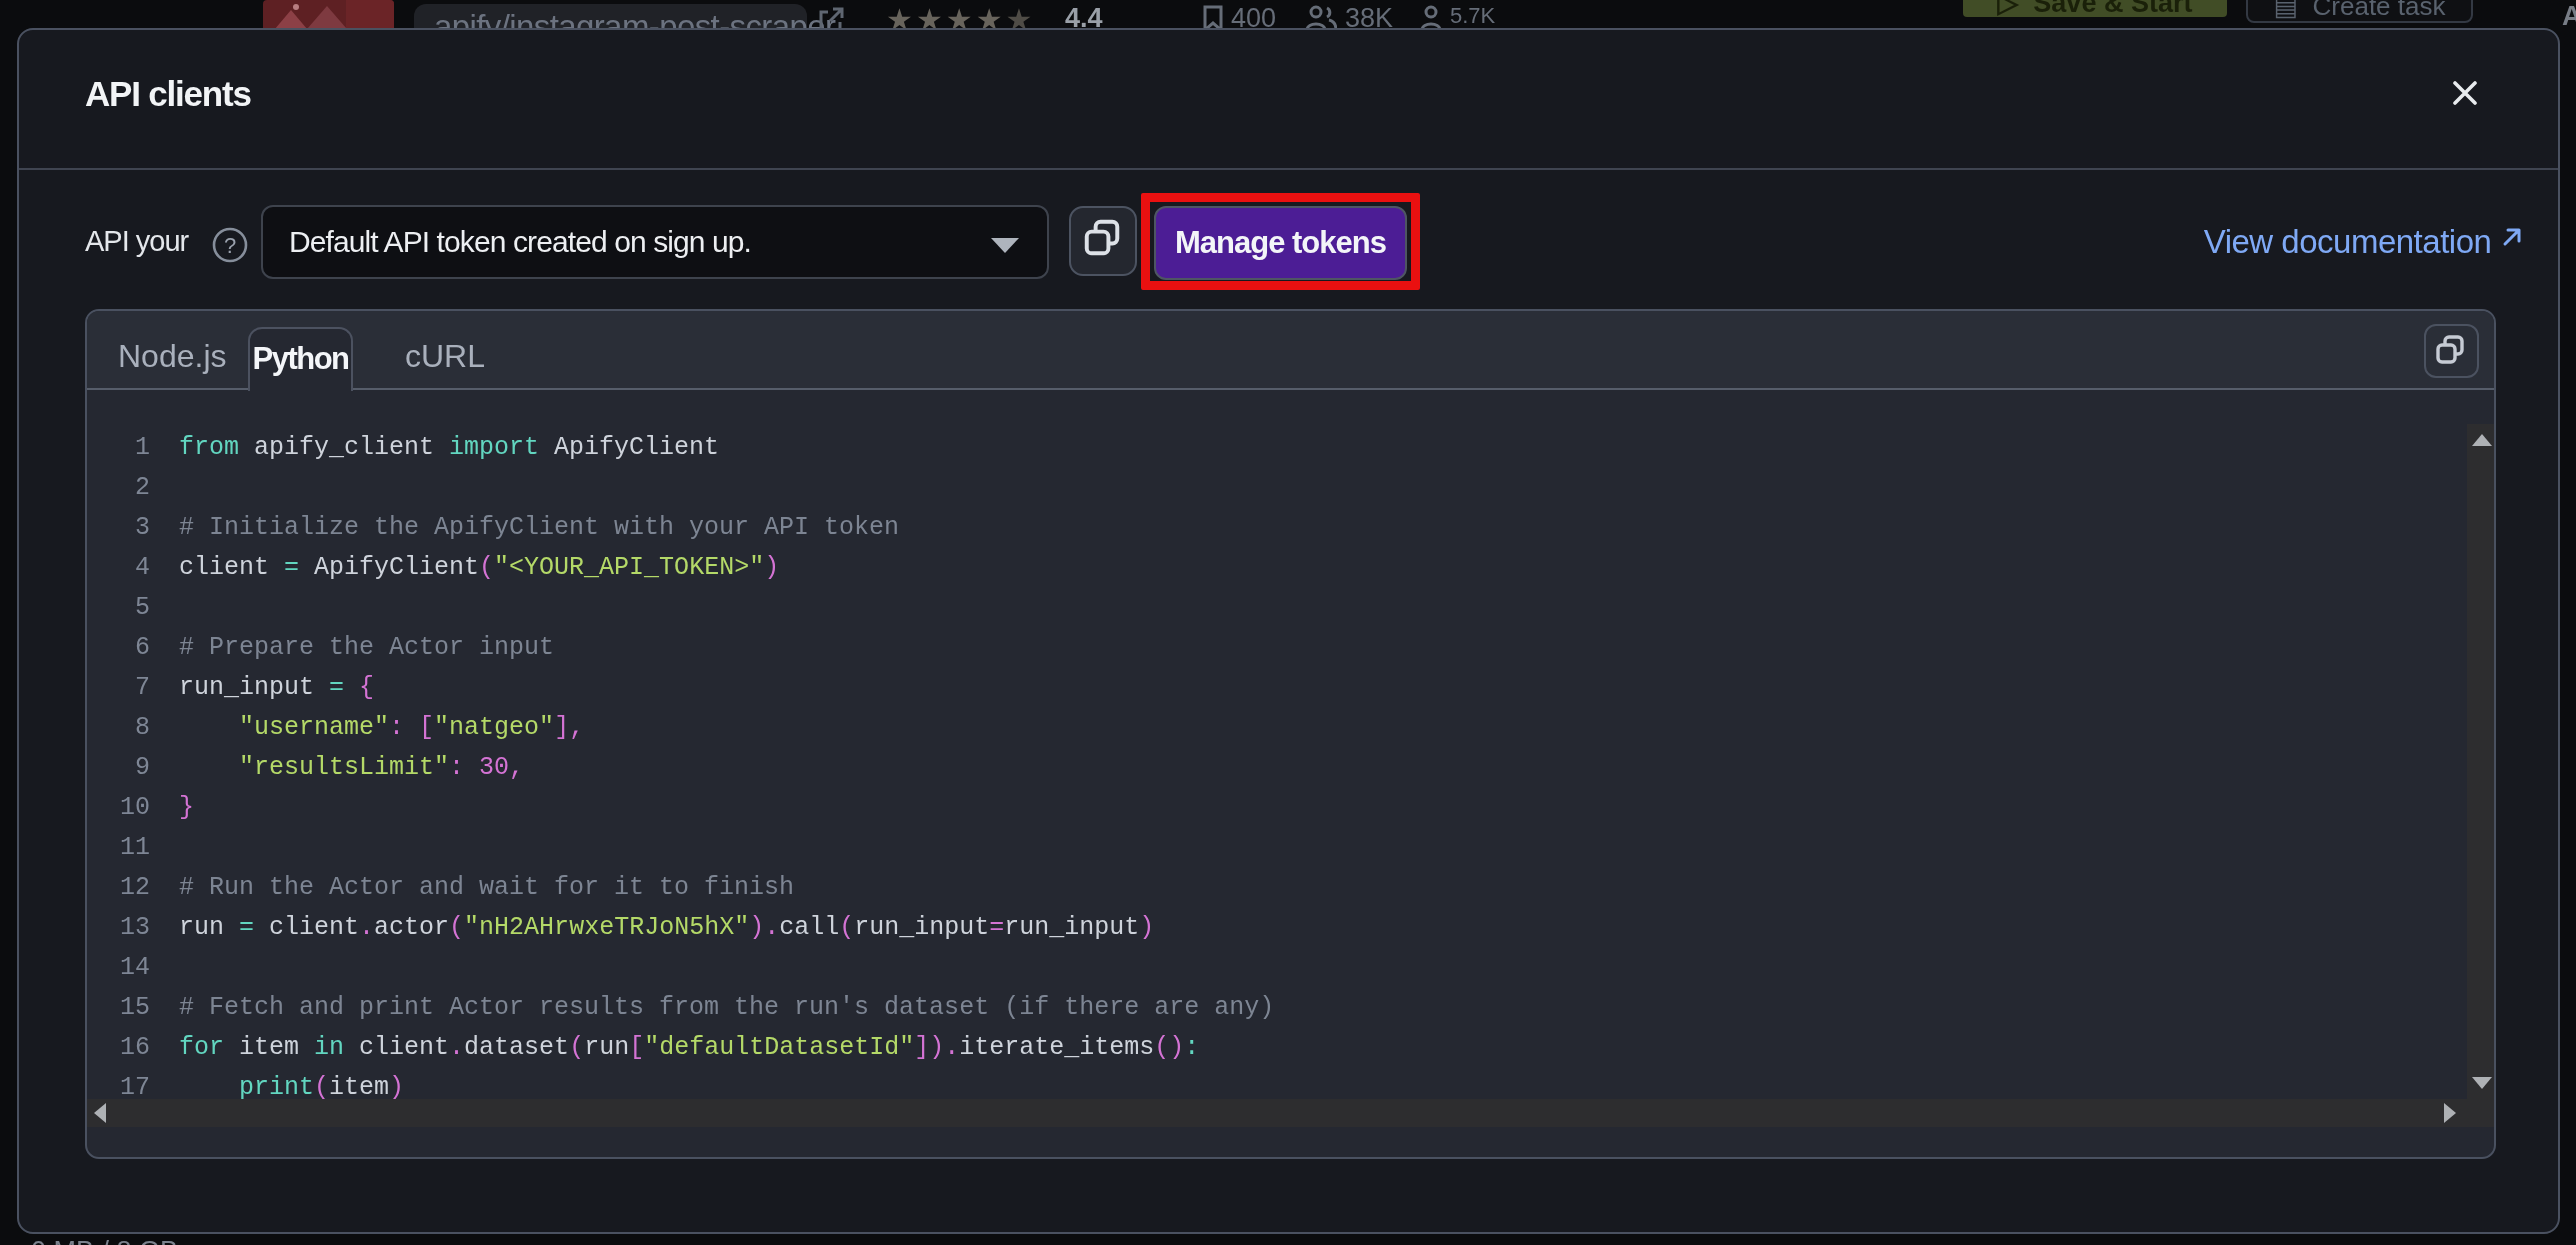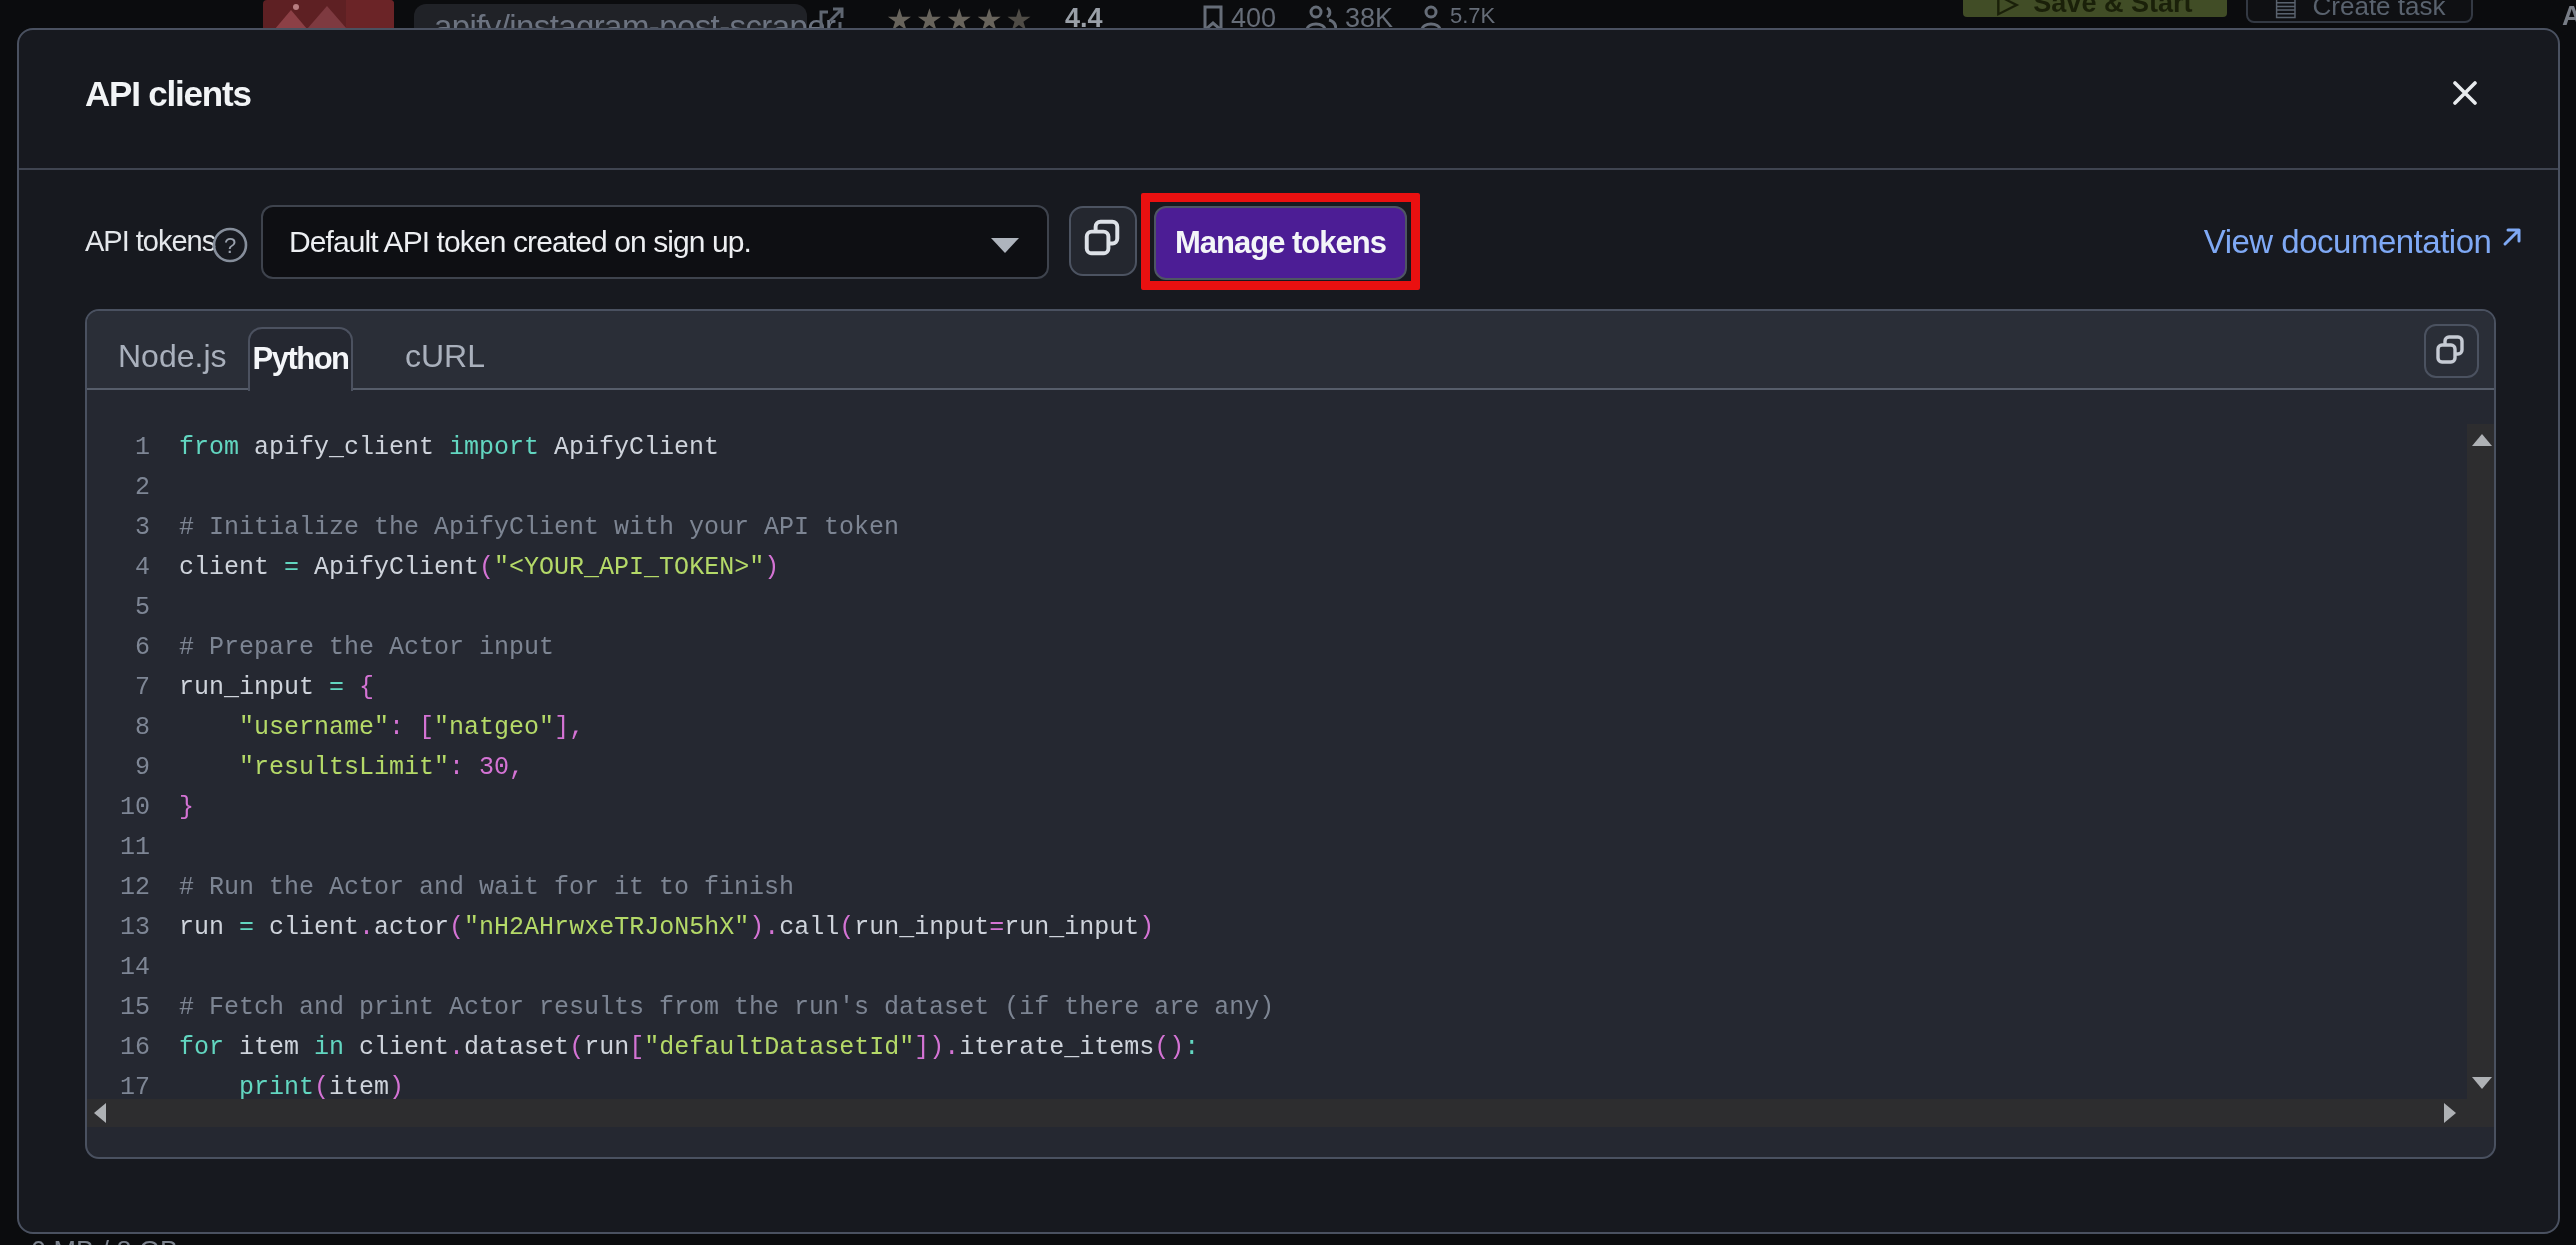--- a/index.html
+++ b/index.html
@@ -120,21 +120,21 @@
 
 <div id="btm">0 MB / 8 GB</div>
 
 <div id="modal">
   <div id="mtitle">API clients</div>
   <svg class="abs" style="left:2434px;top:51px" width="24" height="24" viewBox="0 0 24 24">
     <path d="M2 2 L22 22 M22 2 L2 22" stroke="#e8ebee" stroke-width="3.6" stroke-linecap="round"></path>
   </svg>
   <div id="mdivider"></div>
 
-  <div id="lbl">API tokens</div>
+  <div id="lbl">API your</div>
   <svg class="abs" style="left:193px;top:197px" width="36" height="36" viewBox="0 0 36 36">
     <circle cx="18" cy="18" r="16" fill="none" stroke="#868e9b" stroke-width="2.6"></circle>
     <text x="18" y="26" font-size="22" fill="#9aa1ad" text-anchor="middle" font-family="Liberation Sans">?</text>
   </svg>
 
   <div id="selectbox">
     <div class="txt">Default API token created on sign up.</div>
     <div class="caret"></div>
   </div>
 

